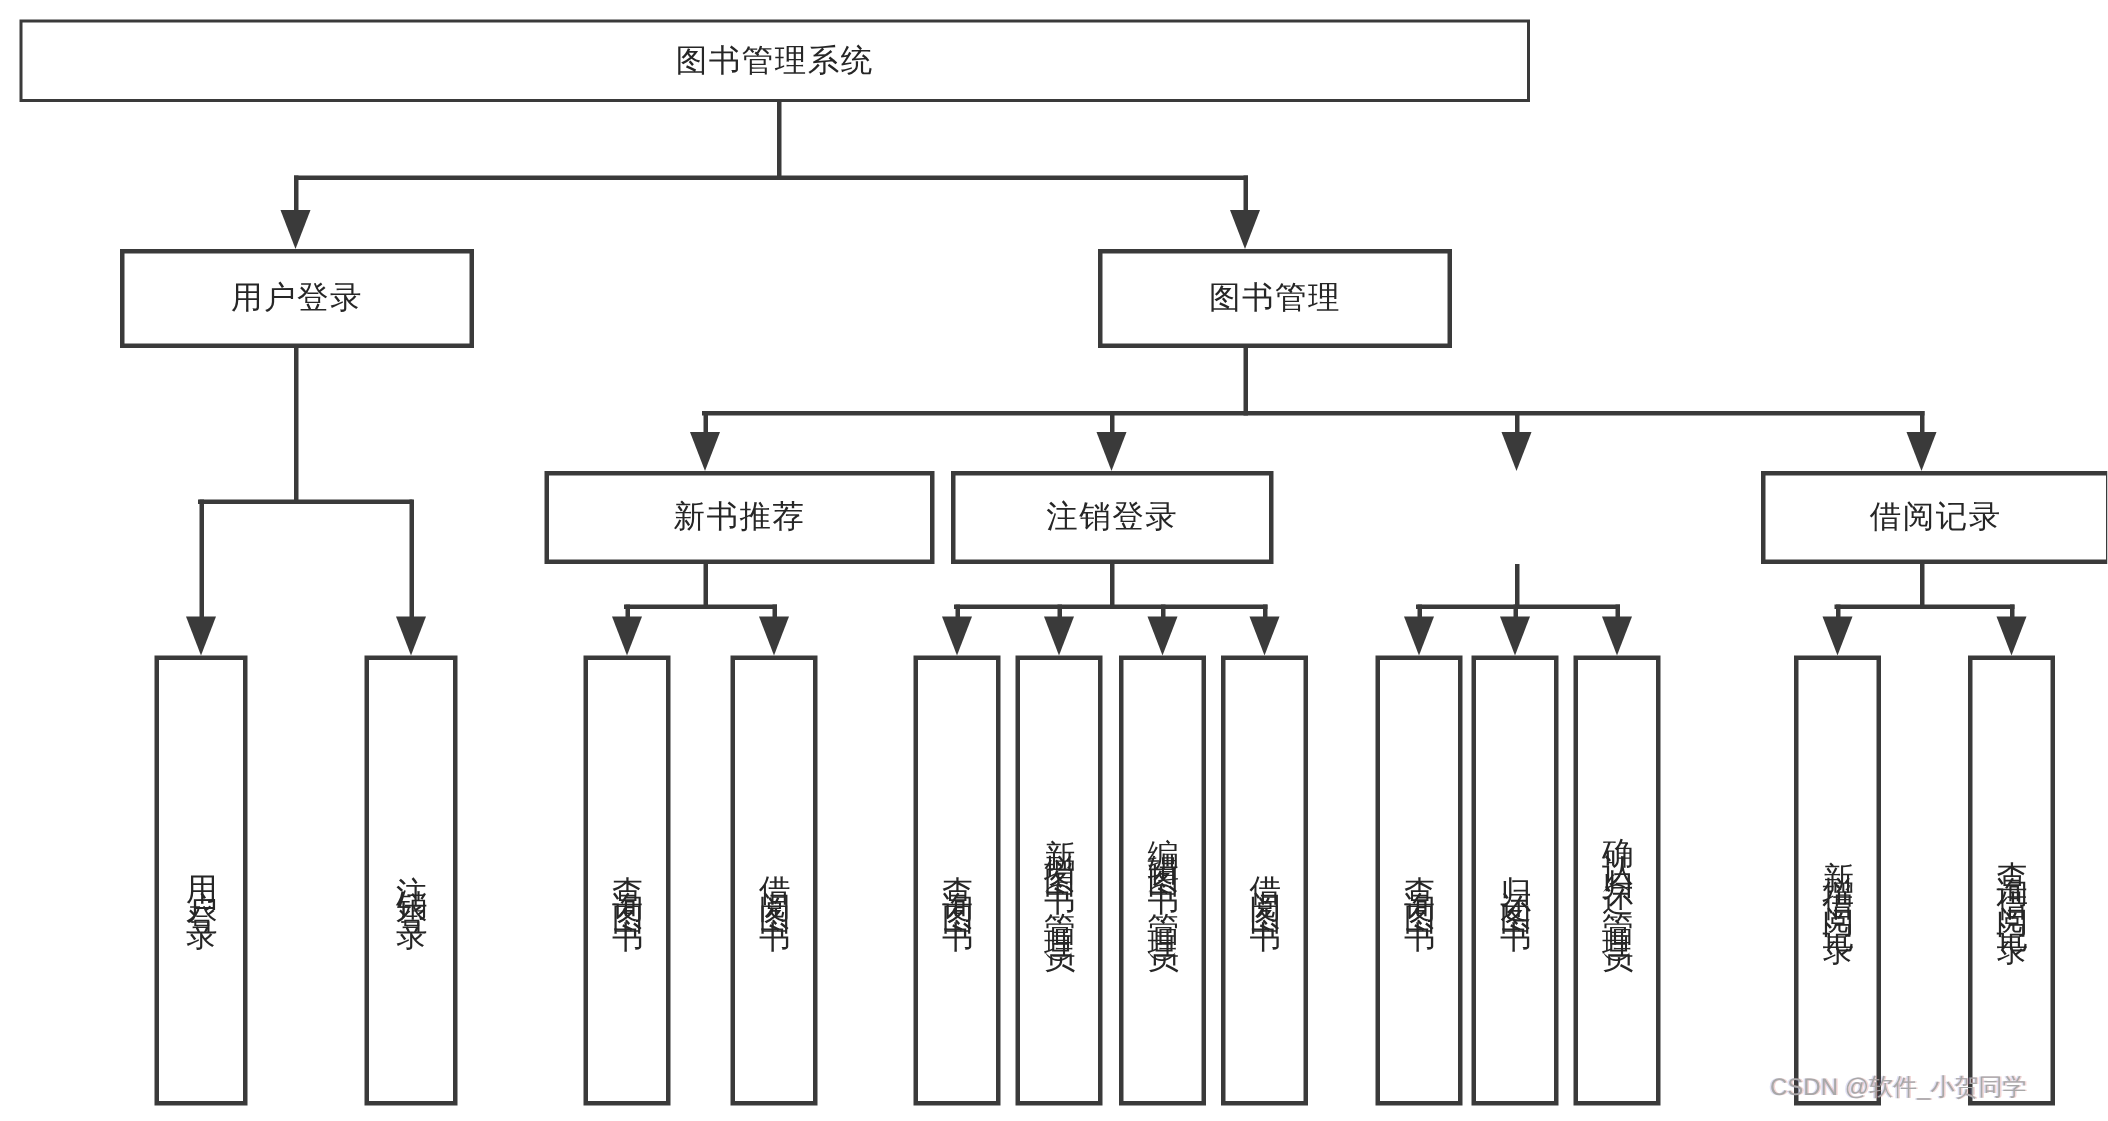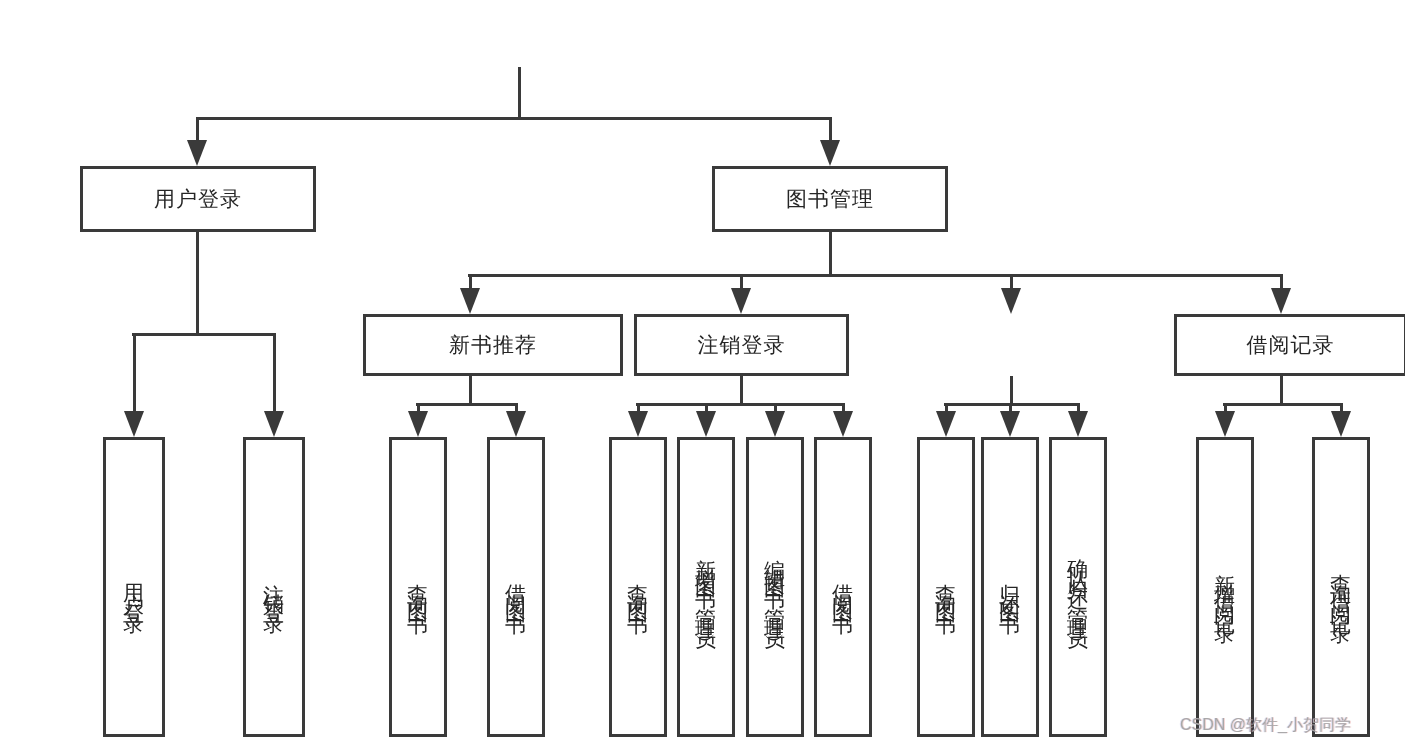--- a/index.html
+++ b/index.html
@@ -35,25 +35,28 @@
   .watermark{
     position:absolute;font-size:16px;color:var(--wm);white-space:nowrap;
     text-shadow:1px 0 0 rgba(205,92,92,.25), -1px 0 0 rgba(100,100,200,.2);
   }
 </style>
 </head>
 <body>
 
 <div class="stage">
 
+  <div class="box root" style="left:13px;top:13px;width:1007px;height:55px">
+    <span class="lbl">图书管理系统</span>
+  </div>
 
   <div class="box" style="left:80px;top:166px;width:236px;height:66px">
     <span class="lbl">用户登录</span>
   </div>
-  <div class="box" style="left:712px;top:166px;width:236px;height:66px">
+  <div class="box" style="left:732px;top:166px;width:236px;height:66px">
     <span class="lbl">图书管理</span>
   </div>
 
   <div class="box" style="left:363px;top:314px;width:260px;height:62px">
     <span class="lbl">新书推荐</span>
   </div>
   <div class="box" style="left:634px;top:314px;width:215px;height:62px">
     <span class="lbl">注销登录</span>
   </div>
   <div class="box" style="left:1174px;top:314px;width:233px;height:62px">

